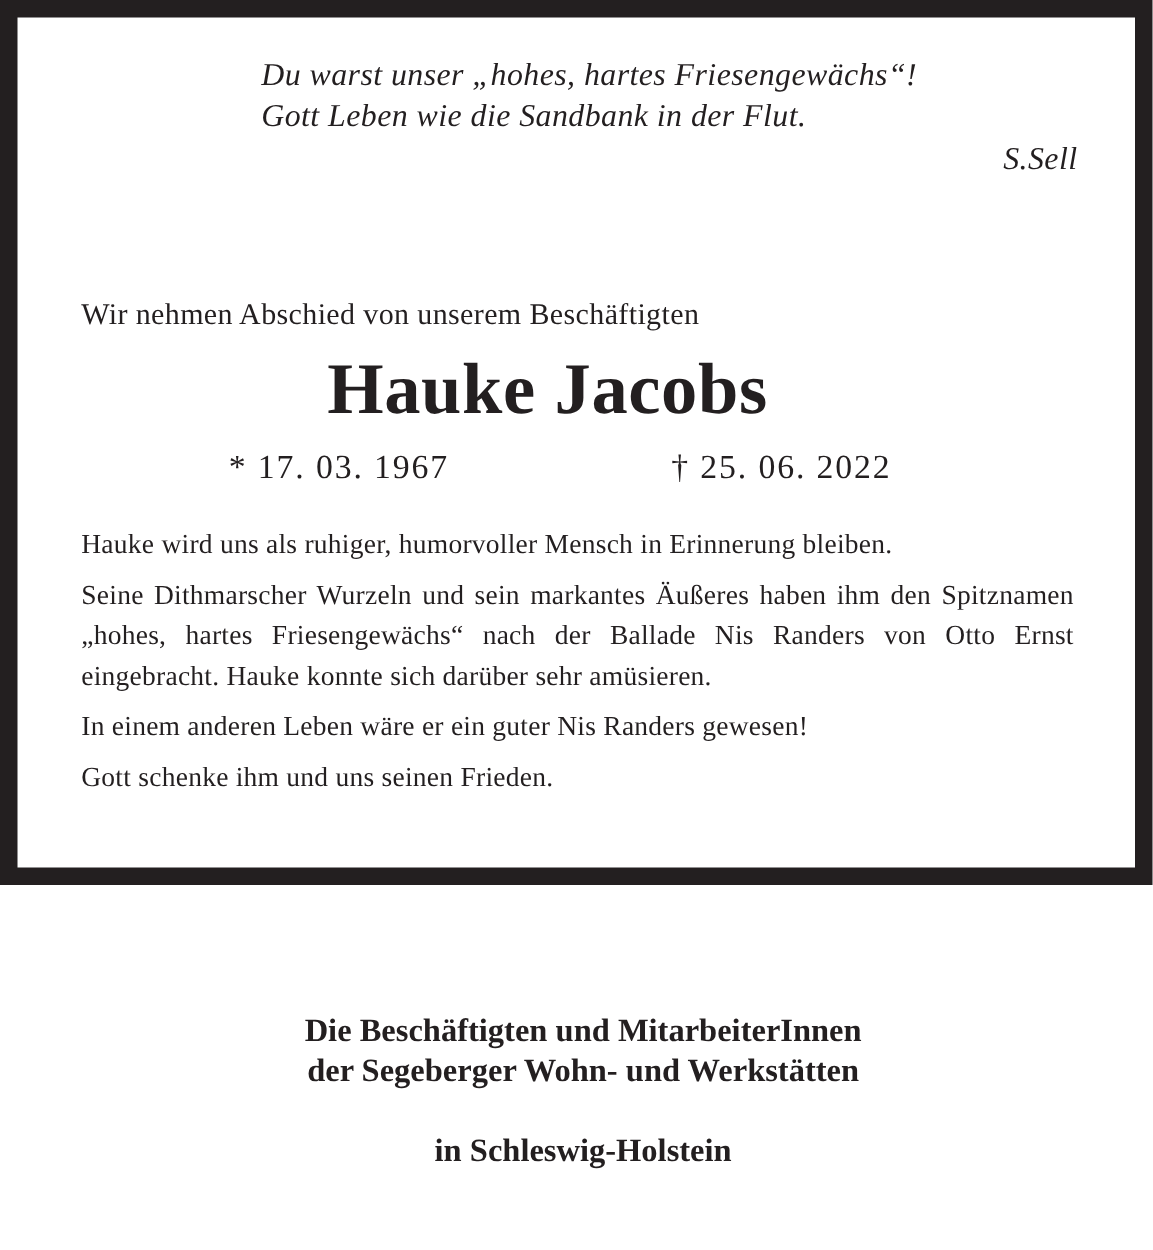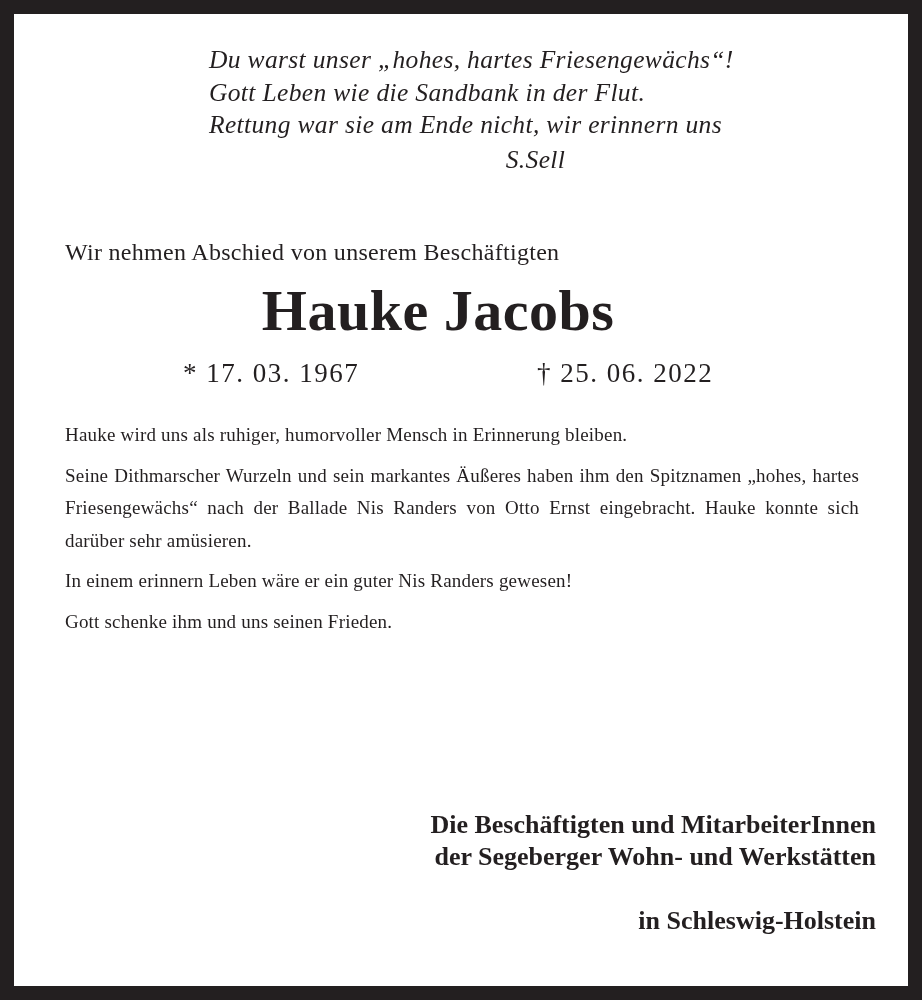--- a/index.html
+++ b/index.html
@@ -9,21 +9,21 @@
     }
     body {
       width: 922px;
       height: 1000px;
       overflow: hidden;
     }
     .notice {
       position: relative;
       box-sizing: border-box;
       width: 922px;
-      height: 1000px;
+      height: 708px;
       border: 14px solid #231f20;
       background: #ffffff;
       color: #231f20;
       font-family: "DejaVu Serif", "Liberation Serif", serif;
     }
     .quote {
       position: absolute;
       left: 195px;
       top: 30px;
       width: 665px;
@@ -32,21 +32,21 @@
       font-size: 25.5px;
       line-height: 32.5px;
       letter-spacing: 0.35px;
     }
     .quote .line {
       display: block;
       white-space: nowrap;
     }
     .quote .author {
       display: block;
-      text-align: center;
+      text-align: right;
       margin-top: 2px;
       padding-right: 12px;
     }
     .intro {
       position: absolute;
       left: 51px;
       top: 222px;
       font-family: "Liberation Serif", "DejaVu Serif", serif;
       font-size: 24px;
       line-height: 32px;
@@ -85,35 +85,35 @@
       position: absolute;
       left: 523px;
       white-space: nowrap;
     }
     .body {
       position: absolute;
       left: 51px;
       top: 405px;
       width: 794px;
       font-family: "Liberation Serif", "DejaVu Serif", serif;
-      font-size: 19px;
+      font-size: 22px;
       line-height: 32.5px;
       letter-spacing: 0.2px;
     }
     .body p {
       margin: 0 0 8px 0;
       text-align: justify;
       text-align-last: left;
     }
     .signature {
       position: absolute;
       left: 12px;
       right: 0;
       top: 795px;
-      text-align: right;
+      text-align: center;
       font-family: "Liberation Serif", "DejaVu Serif", serif;
       font-weight: bold;
       font-size: 26px;
       line-height: 32px;
       padding-right: 32px;
       padding-left: 31px;
     }
     .signature .group {
       margin-bottom: 32px;
     }
@@ -123,37 +123,36 @@
     }
   </style>
 </head>
 <body>
 
 <div class="notice">
 
   <div class="quote">
     <span class="line">Du warst unser „hohes, hartes Friesengewächs“!</span>
     <span class="line">Gott Leben wie die Sandbank in der Flut.</span>
-    <span class="line">Rettung war sie am Ende nicht, wir erinnern uns</span>
     <span class="author">S.Sell</span>
   </div>
 
   <div class="intro">Wir nehmen Abschied von unserem Beschäftigten</div>
 
   <div class="name">Hauke Jacobs</div>
 
   <div class="dates">
     <span class="birth">* 17. 03. 1967</span>
     <span class="death">† 25. 06. 2022</span>
   </div>
 
   <div class="body">
     <p>Hauke wird uns als ruhiger, humorvoller Mensch in Erinnerung bleiben.</p>
     <p>Seine Dithmarscher Wurzeln und sein markantes Äußeres haben ihm den Spitznamen „hohes, hartes Friesengewächs“ nach der Ballade Nis Randers von Otto Ernst eingebracht. Hauke konnte sich darüber sehr amüsieren.</p>
-    <p>In einem erinnern Leben wäre er ein guter Nis Randers gewesen!</p>
+    <p>In einem anderen Leben wäre er ein guter Nis Randers gewesen!</p>
     <p>Gott schenke ihm und uns seinen Frieden.</p>
   </div>
 
   <div class="signature">
     <div class="group">
       <span class="line">Die Beschäftigten und MitarbeiterInnen</span>
       <span class="line">der Segeberger Wohn- und Werkstätten</span>
     </div>
     <div class="group-last">
       <span class="line">in Schleswig-Holstein</span>

